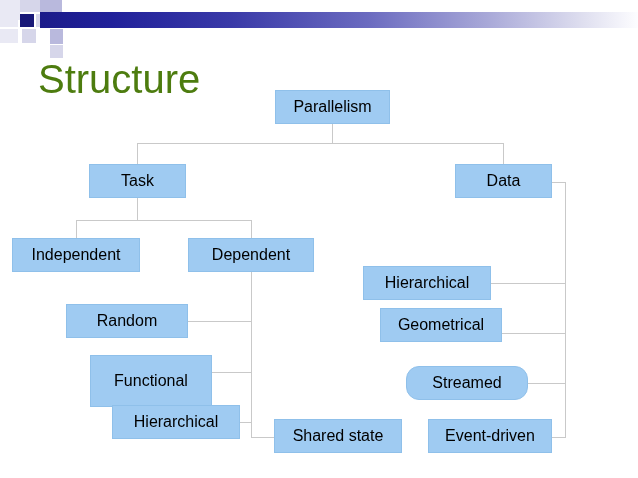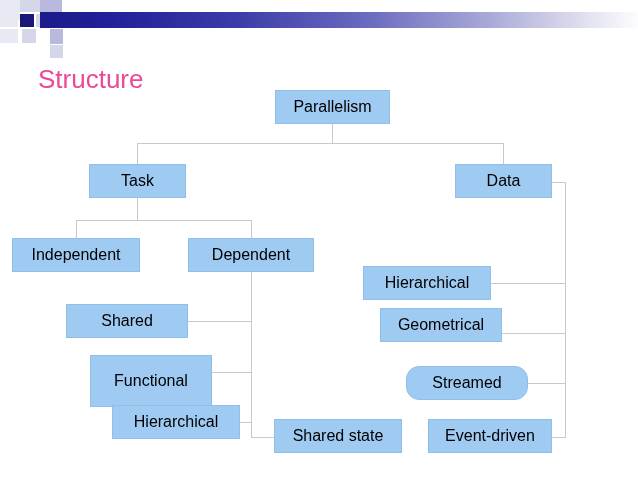--- a/index.html
+++ b/index.html
@@ -40,23 +40,23 @@
   .sq-dark   { background: #181878; }
   .sq-light  { background: #b9b9dd; }
   .sq-pale   { background: #d6d6ea; }
   .sq-faint  { background: #e9e9f4; }
 
   
   .slide-title {
     position: absolute;
     left: 38px;
     top: 58px;
-    font-size: 26px;
+    font-size: 40px;
     line-height: 42px;
-    color: #ec4899;
+    color: #4d7c0f;
     font-family: "Liberation Sans", sans-serif;
     white-space: nowrap;
   }
 
   
   #diagram {
     position: absolute;
     left: 0;
     top: 0;
     width: 638px;
@@ -127,21 +127,21 @@
     <div class="conn conn-h" style="left:491px; top:283px; width:75px;"></div>
     <div class="conn conn-h" style="left:502px; top:333px; width:64px;"></div>
     <div class="conn conn-h" style="left:528px; top:383px; width:38px;"></div>
     <div class="conn conn-h" style="left:552px; top:437px; width:14px;"></div>
 
     <div class="node" style="left:89px;  top:164px; width:97px;  height:34px;">Task</div>
     <div class="node" style="left:275px; top:90px;  width:115px; height:34px;">Parallelism</div>
     <div class="node" style="left:455px; top:164px; width:97px;  height:34px;">Data</div>
     <div class="node" style="left:12px;  top:238px; width:128px; height:34px;">Independent</div>
     <div class="node" style="left:188px; top:238px; width:126px; height:34px;">Dependent</div>
-    <div class="node" style="left:66px;  top:304px; width:122px; height:34px;">Shared</div>
+    <div class="node" style="left:66px;  top:304px; width:122px; height:34px;">Random</div>
     <div class="node" style="left:90px;  top:355px; width:122px; height:52px;">Functional</div>
     <div class="node" style="left:112px; top:405px; width:128px; height:34px;">Hierarchical</div>
     <div class="node" style="left:274px; top:419px; width:128px; height:34px;">Shared state</div>
     <div class="node" style="left:363px; top:266px; width:128px; height:34px;">Hierarchical</div>
     <div class="node" style="left:380px; top:308px; width:122px; height:34px;">Geometrical</div>
     <div class="node" style="left:406px; top:366px; width:122px; height:34px;border-radius:13px;">Streamed</div>
     <div class="node" style="left:428px; top:419px; width:124px; height:34px;">Event-driven</div>
 
   </div>
 </div>

